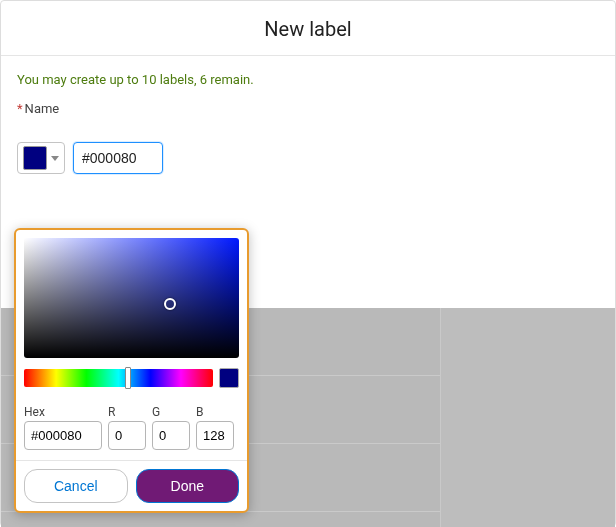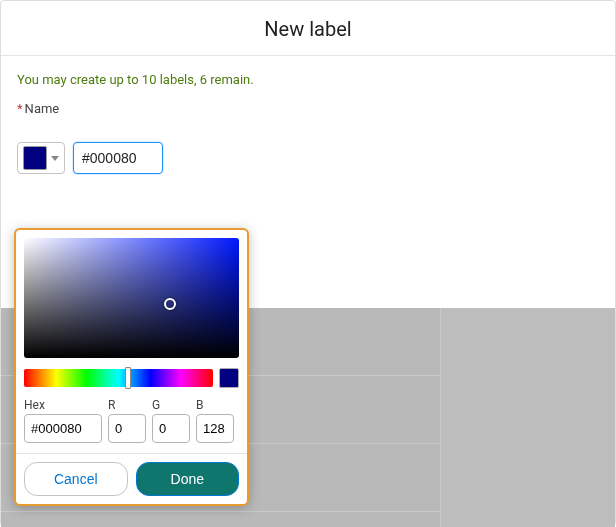--- a/index.html
+++ b/index.html
@@ -120,21 +120,21 @@
     font-size: 14px;
     border: 1px solid transparent;
     cursor: pointer;
   }
   .btn-secondary {
     background: #fff;
     border: 1px solid #c4c4c4;
     color: #0176d3;
   }
   .btn-primary {
-    background: #0f766e;
+    background: #701a75;
     color: #fff;
     border: 1px solid #0176d3;
   }
 
   
   .bg-area {
     position: absolute;
     top: 307px;
     left: 0;
     width: 100%;
@@ -235,20 +235,21 @@
     margin-top: 10px;
   }
   .pv-col {
     display: flex;
     flex-direction: column;
     gap: 2px;
   }
   .pv-label {
     font-size: 12px;
     color: #444;
+    margin-top: 7px;
   }
   .pv-input {
     border: 1px solid #b5b5b5;
     border-radius: 4px;
     padding: 6px 6px;
     font-size: 13px;
     width: 100%;
   }
   .pv-hex { width: 78px; }
   .pv-num { width: 38px; }

